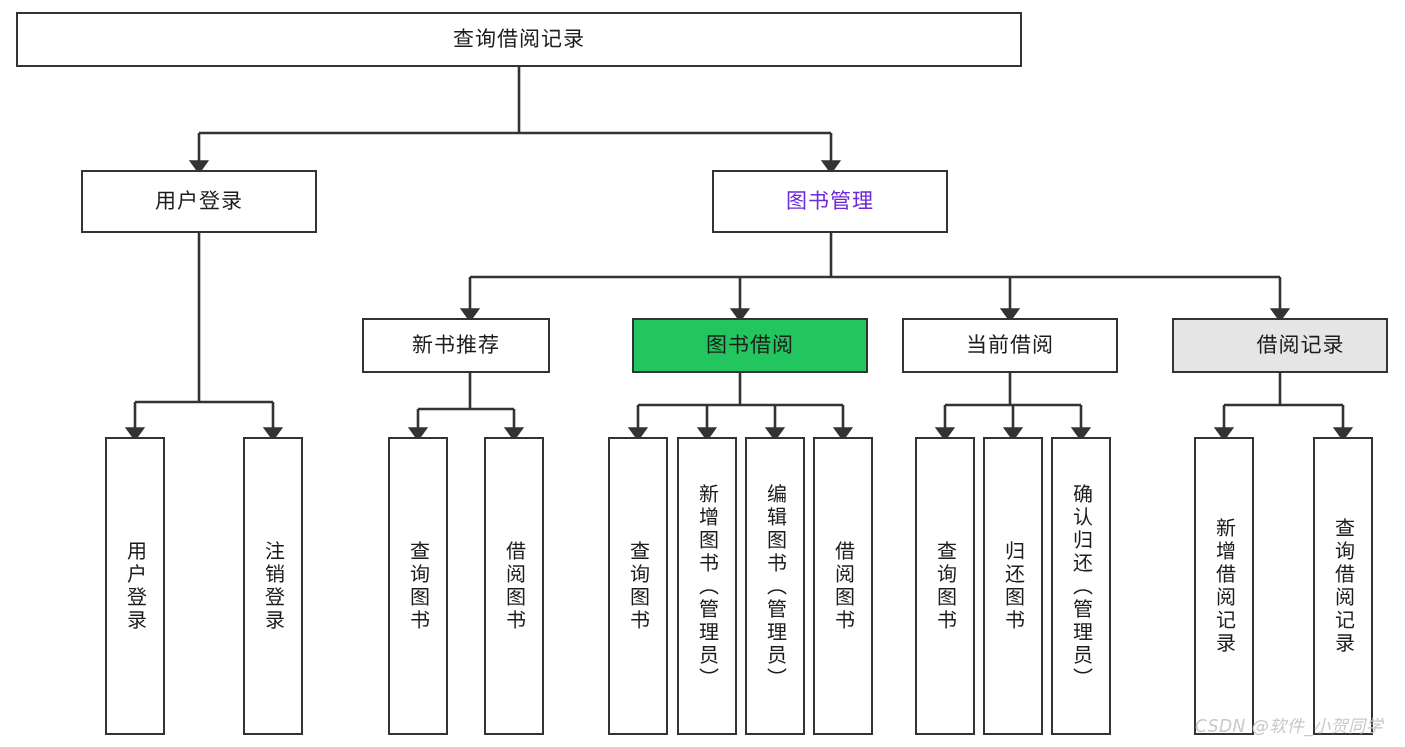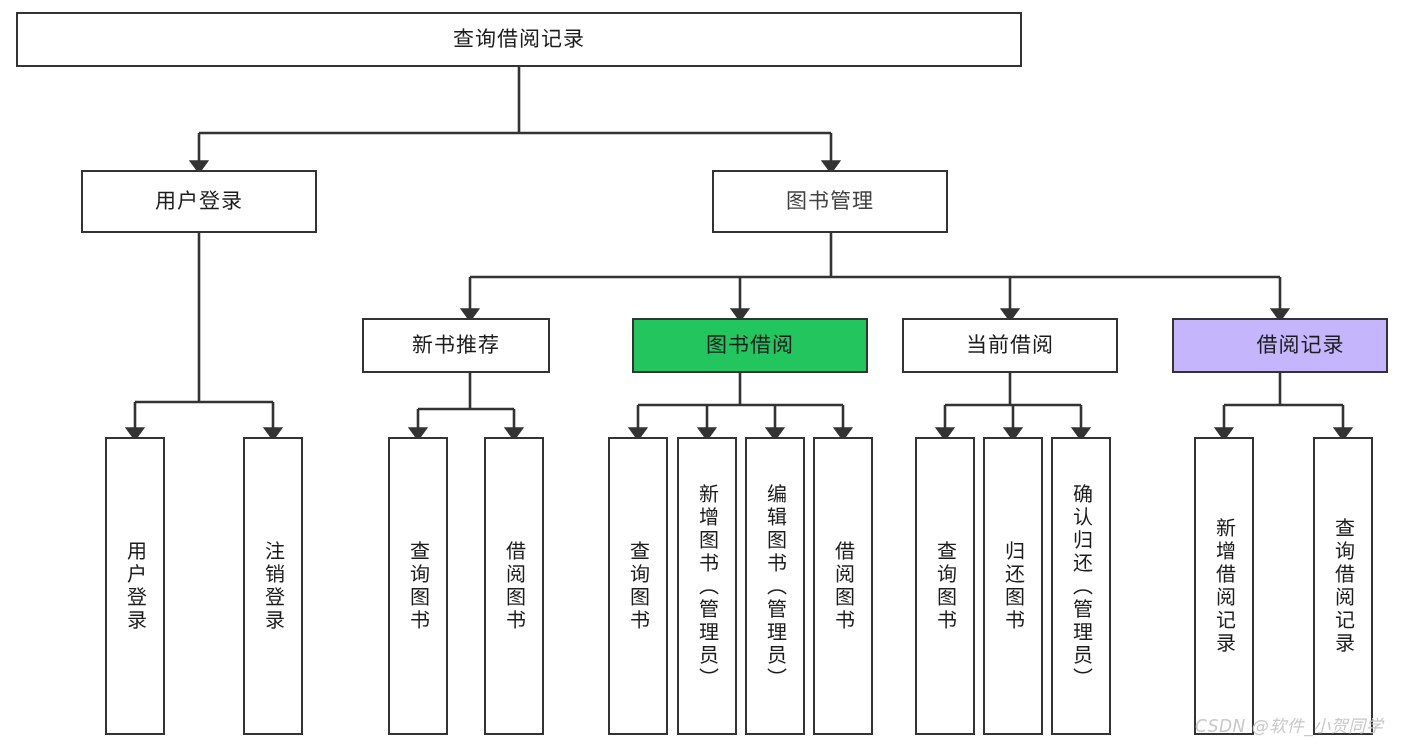--- a/index.html
+++ b/index.html
@@ -127,34 +127,34 @@
     </g>
   </svg>
 
   <div class="node horizontal" style="left: 16px; top: 12px; width: 1006px; height: 55px; border-color: rgb(51, 51, 51); background: rgb(255, 255, 255); color: rgb(28, 28, 28);">
     <span class="node-label">查询借阅记录</span>
   </div>
 
   <div class="node horizontal" style="left: 81px; top: 170px; width: 236px; height: 63px; border-color: rgb(51, 51, 51); background: rgb(255, 255, 255); color: rgb(28, 28, 28);">
     <span class="node-label">用户登录</span>
   </div>
-  <div class="node horizontal" style="left: 712px; top: 170px; width: 236px; height: 63px; border-color: rgb(51, 51, 51); background: rgb(255, 255, 255); color: #404040;">
+  <div class="node horizontal" style="left: 712px; top: 170px; width: 236px; height: 63px; border-color: rgb(51, 51, 51); background: rgb(255, 255, 255); color: #6d28d9;">
     <span class="node-label">图书管理</span>
   </div>
 
   <div class="node horizontal" style="left: 362px; top: 318px; width: 188px; height: 55px; border-color: rgb(51, 51, 51); background: rgb(255, 255, 255); color: rgb(28, 28, 28);">
     <span class="node-label">新书推荐</span>
   </div>
   <div class="node horizontal" style="left: 632px; top: 318px; width: 236px; height: 55px; border-color: rgb(51, 51, 51); background: #22c55e; color: rgb(28, 28, 28);">
     <span class="node-label">图书借阅</span>
   </div>
   <div class="node horizontal" style="left: 902px; top: 318px; width: 216px; height: 55px; border-color: rgb(51, 51, 51); background: rgb(255, 255, 255); color: rgb(28, 28, 28);">
     <span class="node-label">当前借阅</span>
   </div>
-  <div class="node horizontal" style="left: 1172px; top: 318px; width: 216px; height: 55px; border-color: rgb(51, 51, 51); background: #c4b5fd; color: rgb(28, 28, 28); padding-left: 47px;">
+  <div class="node horizontal" style="left: 1172px; top: 318px; width: 216px; height: 55px; border-color: rgb(51, 51, 51); background: #e5e5e5; color: rgb(28, 28, 28); padding-left: 47px;">
     <span class="node-label">借阅记录</span>
   </div>
 
   <div class="node vertical" style="left: 105px; top: 437px; width: 60px; height: 298px; border-color: rgb(51, 51, 51); background: rgb(255, 255, 255); color: rgb(28, 28, 28);">
     <span class="node-label">用户登录</span>
   </div>
   <div class="node vertical" style="left: 243px; top: 437px; width: 60px; height: 298px; border-color: rgb(51, 51, 51); background: rgb(255, 255, 255); color: rgb(28, 28, 28);">
     <span class="node-label">注销登录</span>
   </div>
   <div class="node vertical" style="left: 388px; top: 437px; width: 60px; height: 298px; border-color: rgb(51, 51, 51); background: rgb(255, 255, 255); color: rgb(28, 28, 28);">

